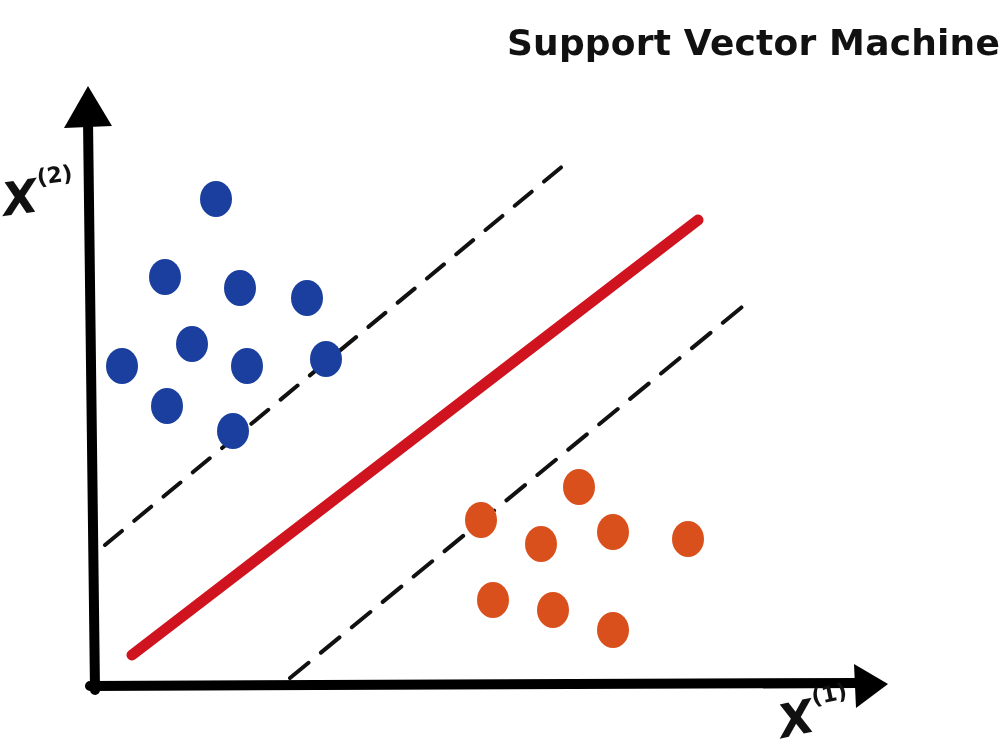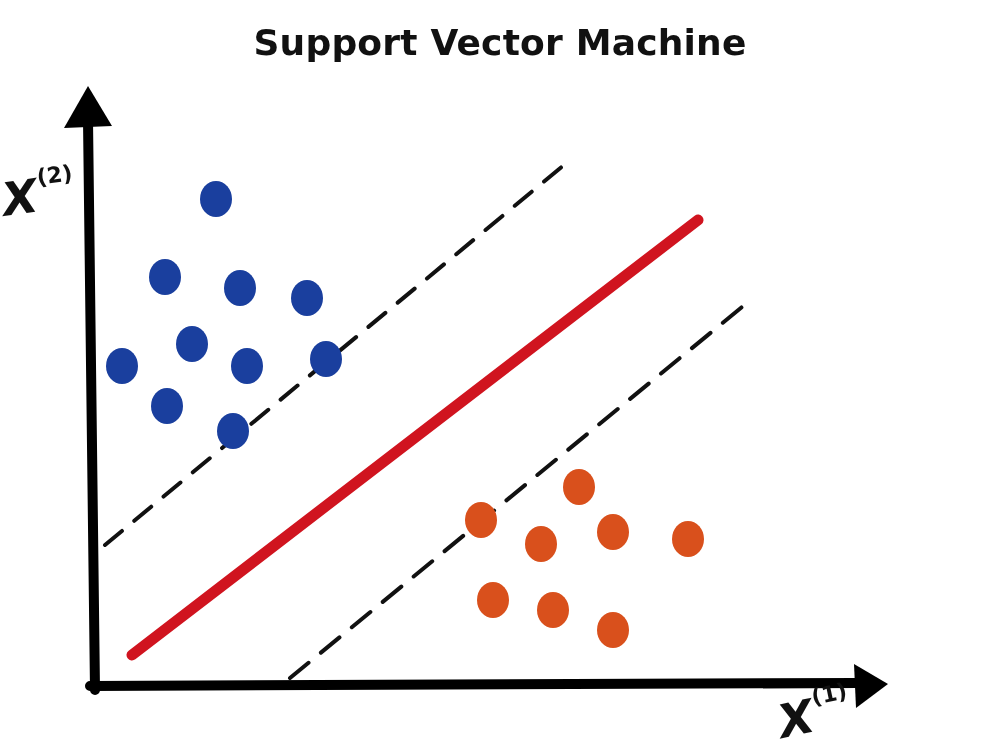--- a/index.html
+++ b/index.html
@@ -1,17 +1,17 @@
 <!DOCTYPE html>
 <html><head>
   <meta charset="utf-8">
   <style>
     html, body { margin: 0; padding: 0; background: #ffffff; }
     body { width: 1000px; height: 750px; position: relative; overflow: hidden; font-family: "Liberation Sans", sans-serif; }
-    .title { position: absolute; top: 22px; left: 0; width: 1000px; text-align: center; font-family: "DejaVu Sans", sans-serif; font-weight: bold; font-size: 36px; color: #111; letter-spacing: 0.2px; }
+    .title { position: absolute; top: 22px; left: 0; width: 1000px; text-align: right; font-family: "DejaVu Sans", sans-serif; font-weight: bold; font-size: 36px; color: #111; letter-spacing: 0.2px; }
     svg.canvas { position: absolute; left: 0; top: 0; }
     .axis-label { position: absolute; font-family: "DejaVu Sans", sans-serif; font-weight: bold; color: #111; }
     .axis-label .x { font-size: 46px; font-style: italic; }
     .axis-label .sup { font-size: 22px; position: relative; top: -26px; margin-left: 2px; }
     .y-label { left: 2px; top: 168px; transform: rotate(-8deg); }
     .x-label { left: 778px; top: 688px; transform: rotate(-12deg); }
   </style>
 </head>
 <body>
 

